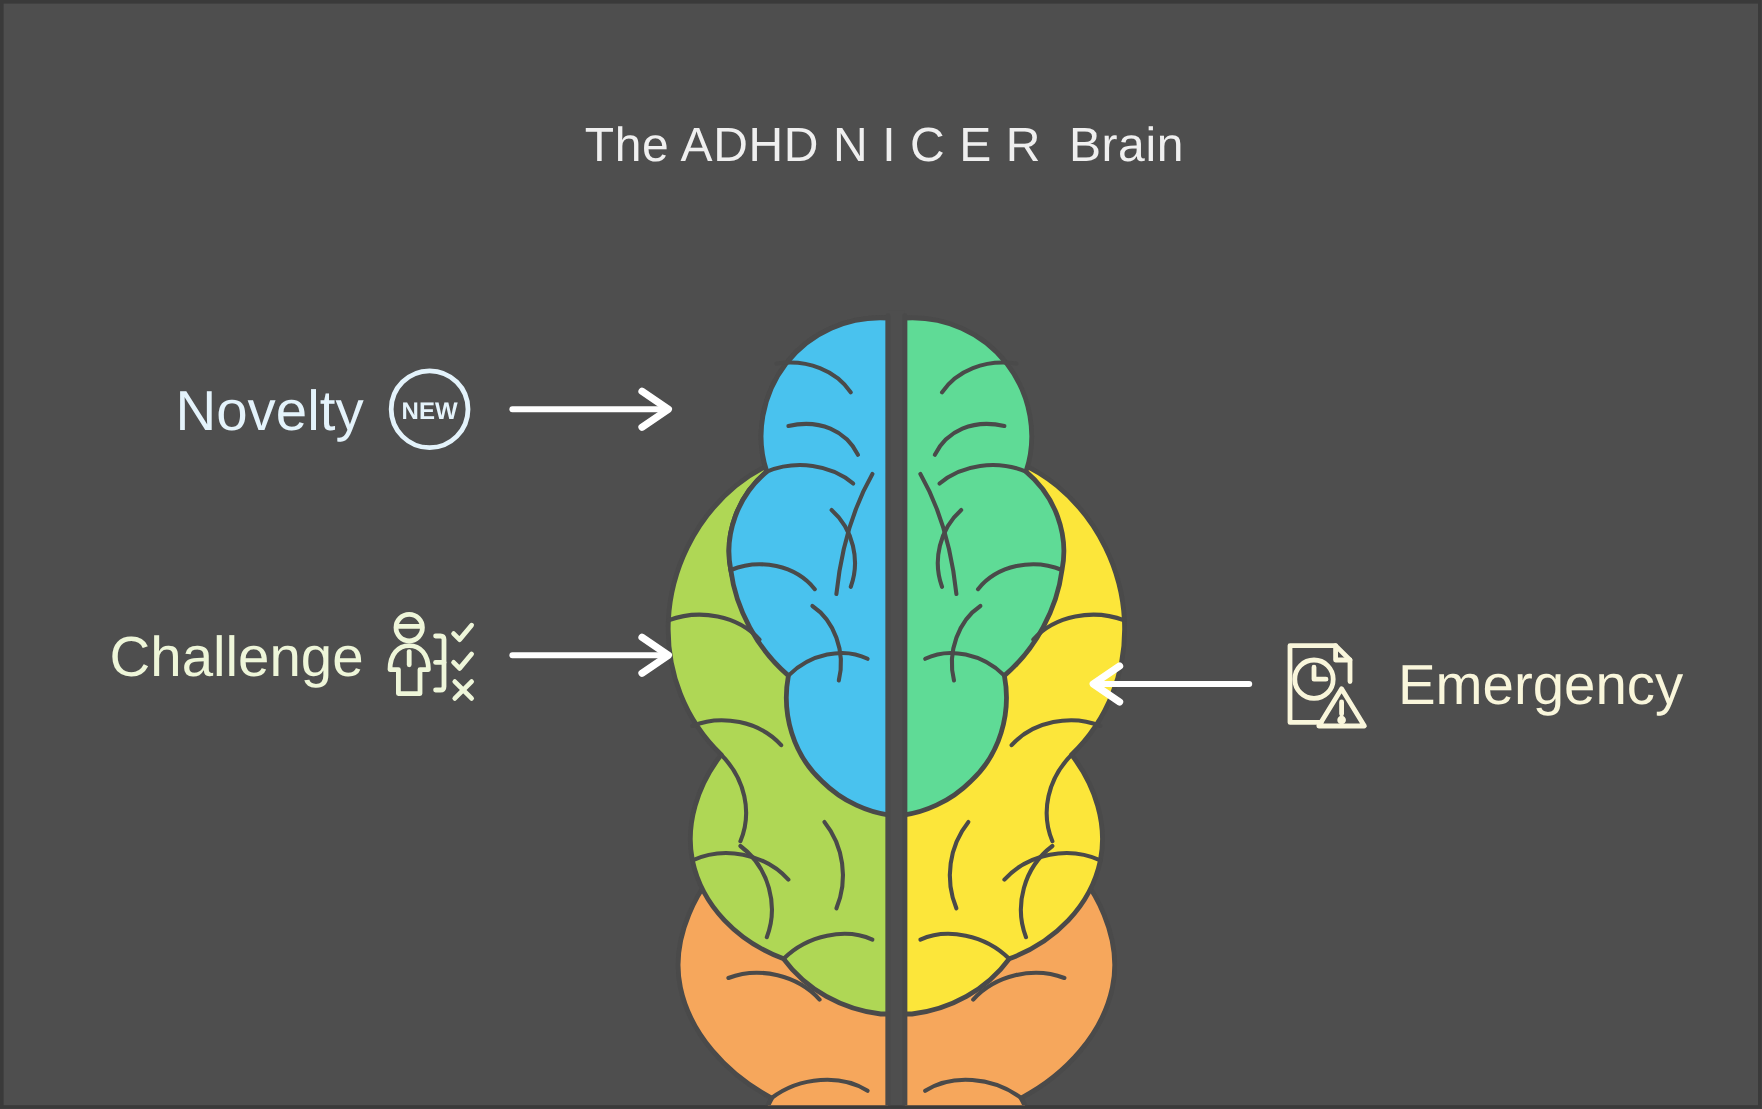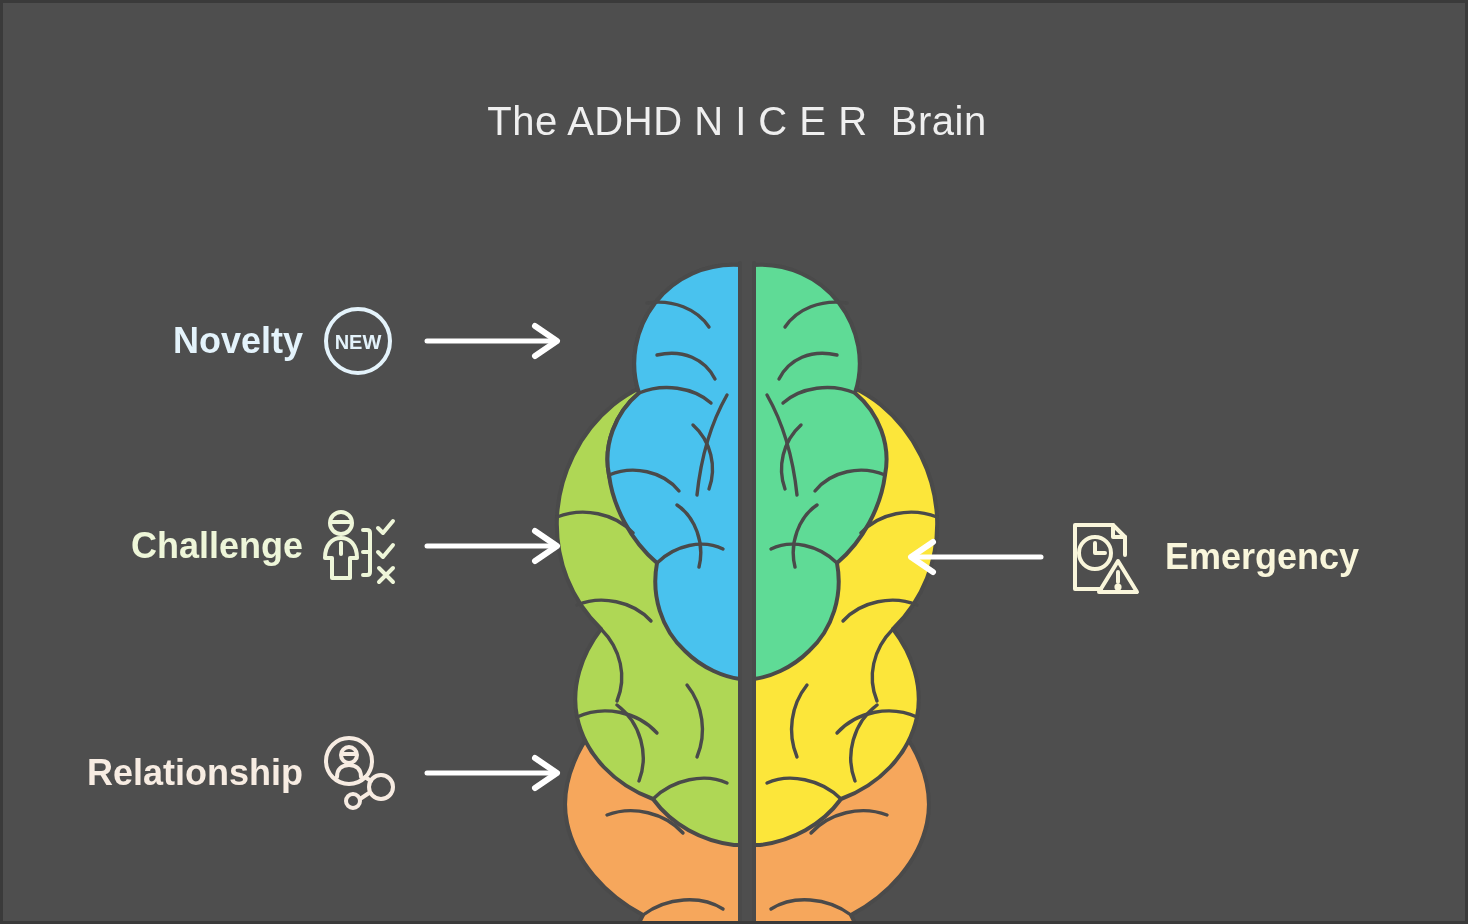--- a/index.html
+++ b/index.html
@@ -37,22 +37,22 @@
   .row {
     position: absolute;
     display: flex;
     align-items: center;
     height: 110px;
   }
   .row.left  { left: 50px;  width: 520px; justify-content: flex-end; }
   .row.right { right: 50px; width: 520px; justify-content: flex-start; }
 
   .label {
-    font-size: 36px;
-    font-weight: 700;
+    font-size: 47px;
+    font-weight: 400;
     white-space: nowrap;
     line-height: 1;
   }
 
   .icon-box {
     width: 86px;
     height: 86px;
     flex: 0 0 86px;
     display: flex;
     align-items: center;
@@ -68,21 +68,21 @@
     display: flex;
     align-items: center;
   }
   .row.left  .arrow-box { margin-left: 18px; }
   .row.right .arrow-box { margin-right: 18px; }
 
   
   #row-novelty      { top: 283px; }
   #row-interest     { top: 283px; }
   #row-challenge    { top: 488px; }
-  #row-emergency    { top: 499px; }
+  #row-emergency    { top: 512px; }
   #row-relationship { top: 715px; }
 
   
   .brain {
     position: absolute;
     left: 494px;
     top: 252px;
     width: 500px;
     height: 580px;
   }
@@ -272,37 +272,14 @@
           <path d="M32 26 L32 36 L42 36"></path>
           <path d="M55 44 L74 75 L36 75 Z"></path>
           <path d="M55 55 L55 65"></path>
           <circle cx="55" cy="70" r="1.6" fill="#f9f6db"></circle>
         </g>
       </svg>
     </span>
     <span class="label" style="color:#f9f6db">Emergency</span>
   </div>
 
-  <div class="row left" id="row-relationship">
-    <span class="label" style="color:#f7ece2">Relationship</span>
-    <span class="icon-box">
-      <svg width="80" height="80" viewBox="0 0 80 80">
-        <g fill="none" stroke="#f7ece2" stroke-width="4" stroke-linejoin="round" stroke-linecap="round">
-          <circle cx="30" cy="28" r="23"></circle>
-          <circle cx="30" cy="22" r="8"></circle>
-          <path d="M24 21 L36 21"></path>
-          <path d="M18 44 C18 36 23 32 30 32 C37 32 42 36 42 44"></path>
-          <circle cx="62" cy="54" r="12"></circle>
-          <circle cx="34" cy="68" r="7"></circle>
-          <path d="M46 44 L52 48"></path>
-          <path d="M41 66 L50 60"></path>
-        </g>
-      </svg>
-    </span>
-    <span class="arrow-box">
-      <svg width="150" height="36" viewBox="0 0 150 36">
-        <path d="M4 18 L132 18" fill="none" stroke="#ffffff" stroke-width="5" stroke-linecap="round"></path>
-        <path d="M112 3 L134 18 L112 33" fill="none" stroke="#ffffff" stroke-width="6" stroke-linecap="round" stroke-linejoin="round"></path>
-      </svg>
-    </span>
-  </div>
 
 </div>
 
 </body></html>

